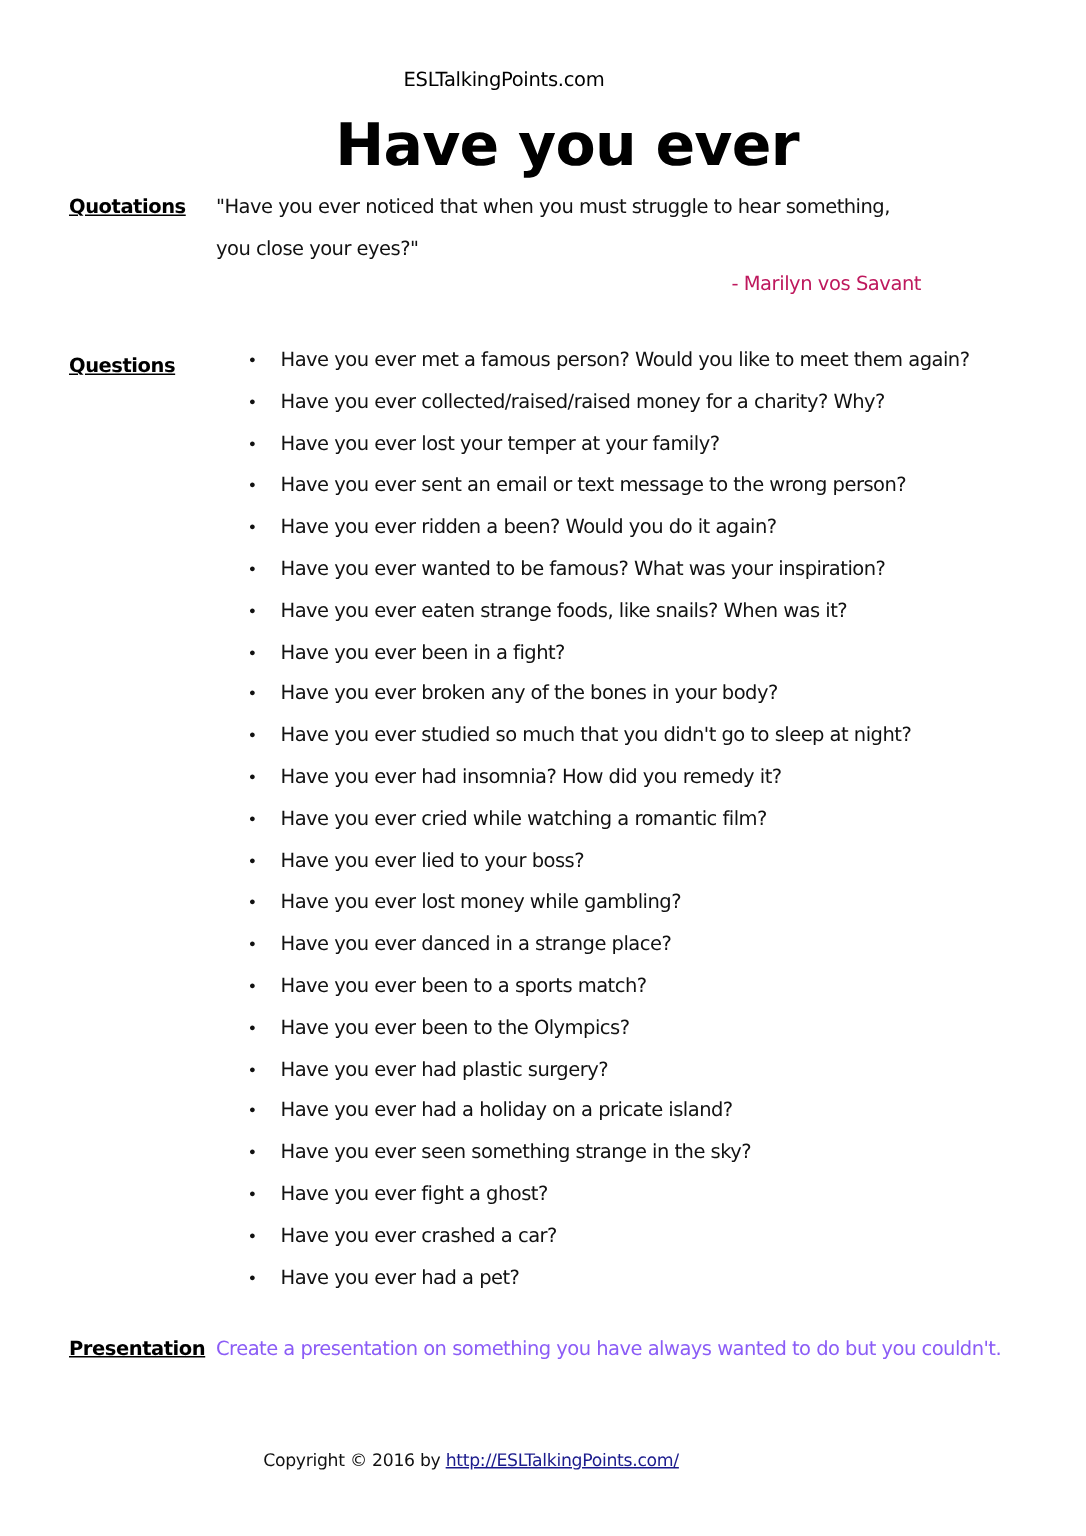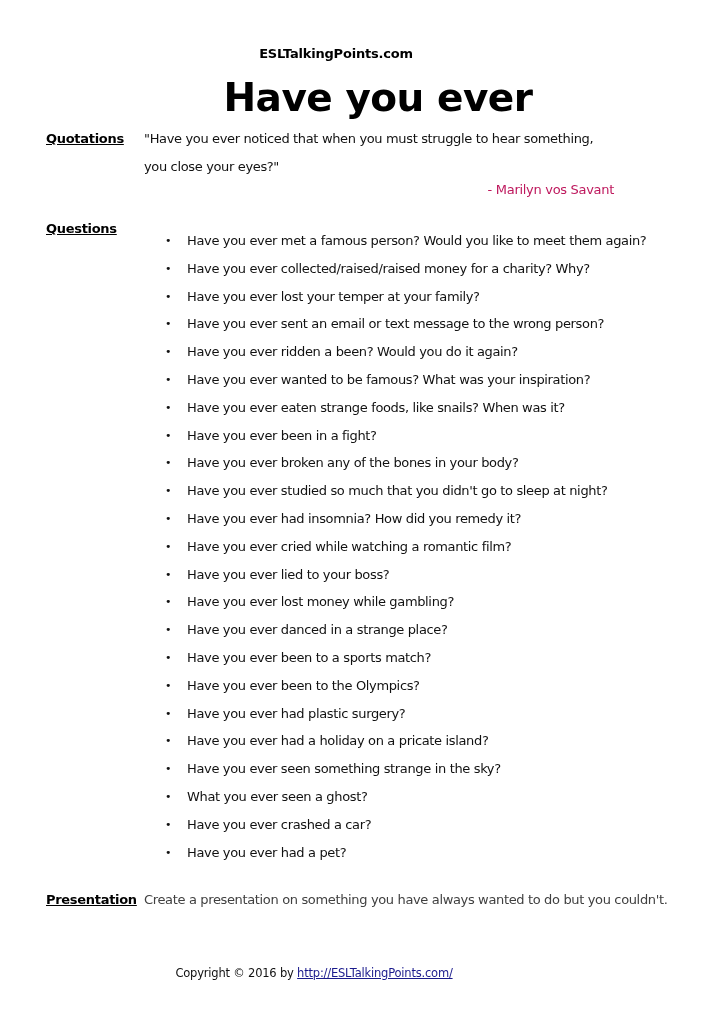--- a/index.html
+++ b/index.html
@@ -3,21 +3,21 @@
   <meta charset="utf-8">
   <style>
     html, body { margin: 0; padding: 0; background: #ffffff; }
     body {
       width: 724px; height: 1024px; position: relative; overflow: hidden;
       font-family: "DejaVu Sans", "Liberation Sans", sans-serif;
       color: #000;
     }
     .site-name {
       position: absolute; top: 46px; left: 0; width: 672px; text-align: center;
-      font-weight: bold; font-size: 13px; letter-spacing: -0.2px;
+      font-weight: normal; font-size: 13px; letter-spacing: -0.2px;
     }
     .title {
       position: absolute; top: 74px; left: 0; width: 756px; text-align: center;
       font-weight: bold; font-size: 39px; letter-spacing: -0.5px; line-height: 48px;
     }
     .label {
       position: absolute; left: 46px; font-weight: bold; font-size: 13px;
       letter-spacing: -0.3px;
       text-decoration: underline;
     }
@@ -33,40 +33,40 @@
     .q-item {
       position: relative; height: 27.8px; line-height: 19px; font-size: 13px;
       letter-spacing: -0.35px; color: #111; white-space: nowrap;
     }
     .q-bullet {
       position: absolute; left: 165px; top: 0; font-size: 11px;
     }
     .q-text { position: absolute; left: 187px; top: 0; }
     .presentation-text {
       position: absolute; left: 144px; top: 892px; font-size: 13px; letter-spacing: -0.35px;
-      color: #404040;
+      color: #8b5cf6;
     }
     .footer {
       position: absolute; top: 966px; left: 0; width: 628px; text-align: center;
       font-size: 11.5px; letter-spacing: -0.2px; color: #111;
     }
     .footer a { color: #1a1a8c; text-decoration: underline; }
   </style>
 </head>
 <body>
 
 <div class="site-name">ESLTalkingPoints.com</div>
 <div class="title">Have you ever</div>
 
 <div class="label" style="top:131px">Quotations</div>
 <div class="quote-line" style="top:131px">"Have you ever noticed that when you must struggle to hear something,</div>
 <div class="quote-line" style="top:159px">you close your eyes?"</div>
 <div class="quote-author">- Marilyn vos Savant</div>
 
-<div class="label" style="top:221px">Questions</div>
+<div class="label" style="top:237px">Questions</div>
 <ul class="q-list" id="q-list">
     <li class="q-item">
       <span class="q-bullet">•</span>
       <span class="q-text">Have you ever met a famous person? Would you like to meet them again?</span>
     </li>
     <li class="q-item">
       <span class="q-bullet">•</span>
       <span class="q-text">Have you ever collected/raised/raised money for a charity? Why?</span>
     </li>
     <li class="q-item">
@@ -136,21 +136,21 @@
     <li class="q-item">
       <span class="q-bullet">•</span>
       <span class="q-text">Have you ever had a holiday on a pricate island?</span>
     </li>
     <li class="q-item">
       <span class="q-bullet">•</span>
       <span class="q-text">Have you ever seen something strange in the sky?</span>
     </li>
     <li class="q-item">
       <span class="q-bullet">•</span>
-      <span class="q-text">What you ever seen a ghost?</span>
+      <span class="q-text">Have you ever fight a ghost?</span>
     </li>
     <li class="q-item">
       <span class="q-bullet">•</span>
       <span class="q-text">Have you ever crashed a car?</span>
     </li>
     <li class="q-item">
       <span class="q-bullet">•</span>
       <span class="q-text">Have you ever had a pet?</span>
     </li>
   </ul>

